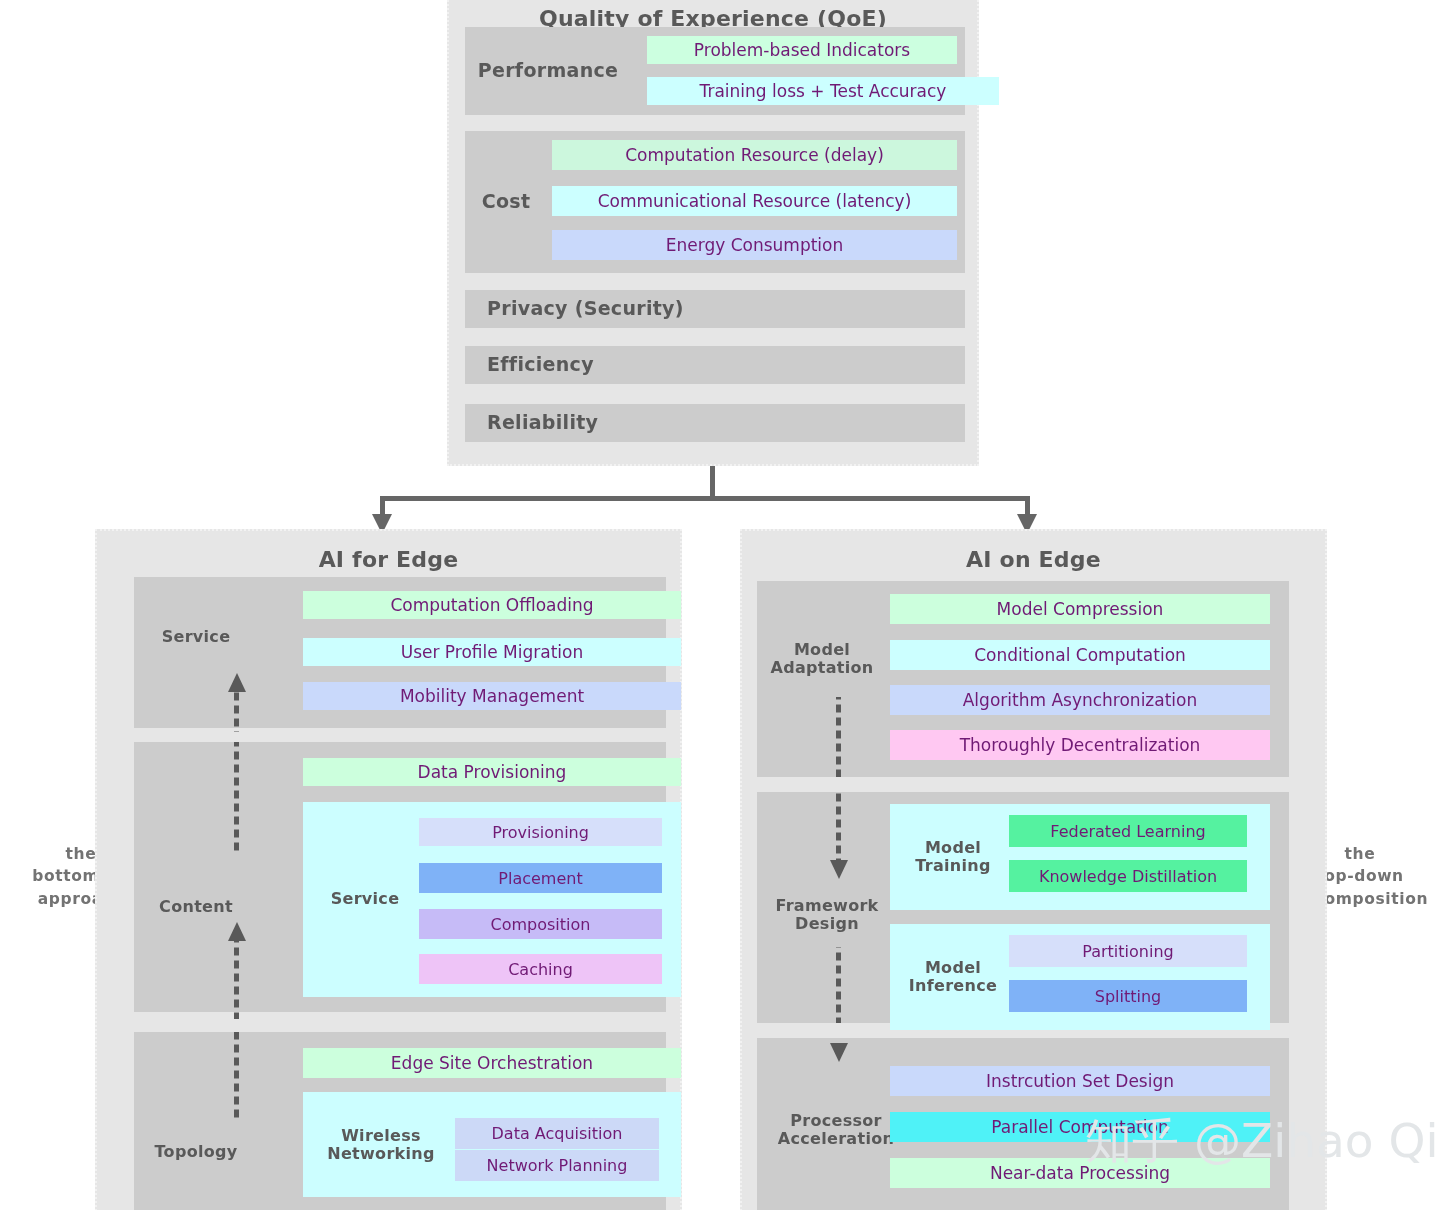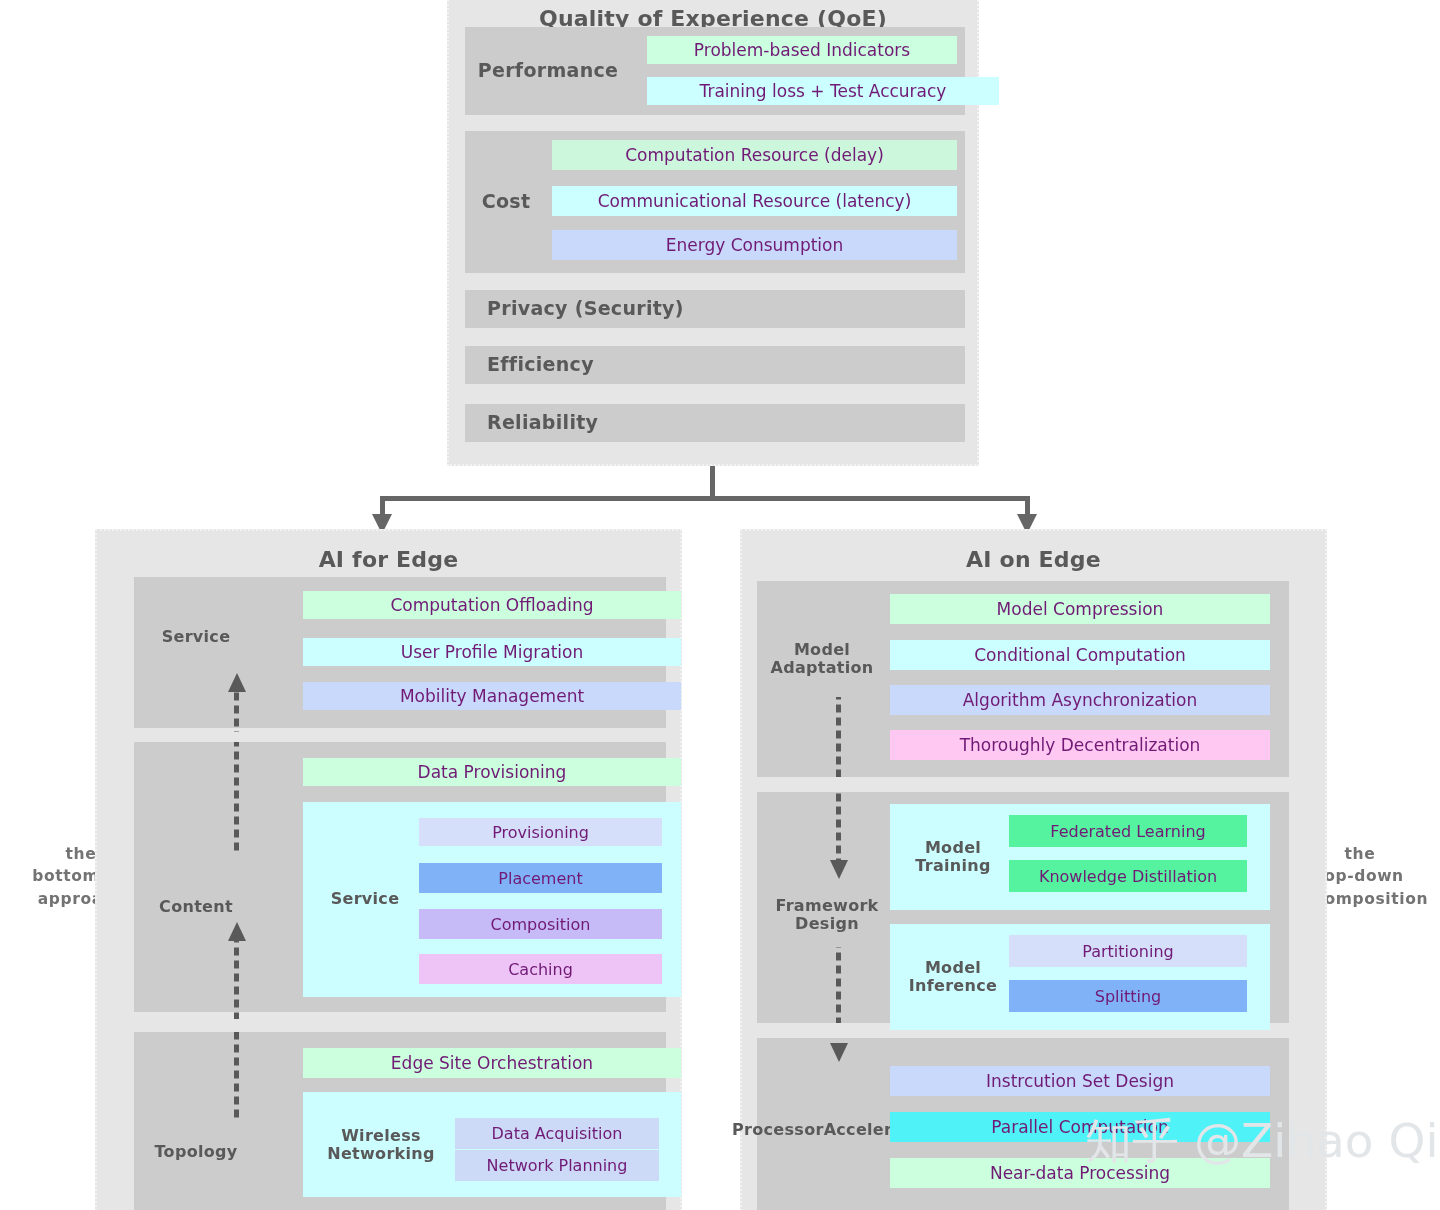--- a/index.html
+++ b/index.html
@@ -207,21 +207,21 @@
         <span>Model</span>
         <span>Inference</span>
       </div>
       <div class="abs bar small" style="left:119px;top:11px;width:238px;height:32px;background:#d6dffa;">Partitioning</div>
       <div class="abs bar small" style="left:119px;top:56px;width:238px;height:32px;background:#7fb2f7;">Splitting</div>
     </div>
   </div>
 
   <div class="abs group-box" style="left:15px;top:507px;width:532px;height:172px;">
     <div class="abs dash-arrow-dn" style="left:73px;top:5px;"></div>
-    <div class="abs row-label" style="left:0px;top:64px;width:158px;height:56px;flex-direction:row;">
+    <div class="abs row-label" style="left:0px;top:64px;width:158px;height:56px;flex-direction:column;">
       <span>Processor</span>
       <span>Acceleration</span>
     </div>
     <div class="abs bar" style="left:133px;top:28px;width:380px;height:30px;background:#c9d9fb;">Instrcution Set Design</div>
     <div class="abs bar" style="left:133px;top:74px;width:380px;height:30px;background:#4ff2f7;">Parallel Computation</div>
     <div class="abs bar" style="left:133px;top:120px;width:380px;height:30px;background:#ccffdd;">Near-data Processing</div>
   </div>
 </div>
 
 <div class="abs watermark" style="left:1085px;top:1110px;">知乎 @Zihao Qi</div>

